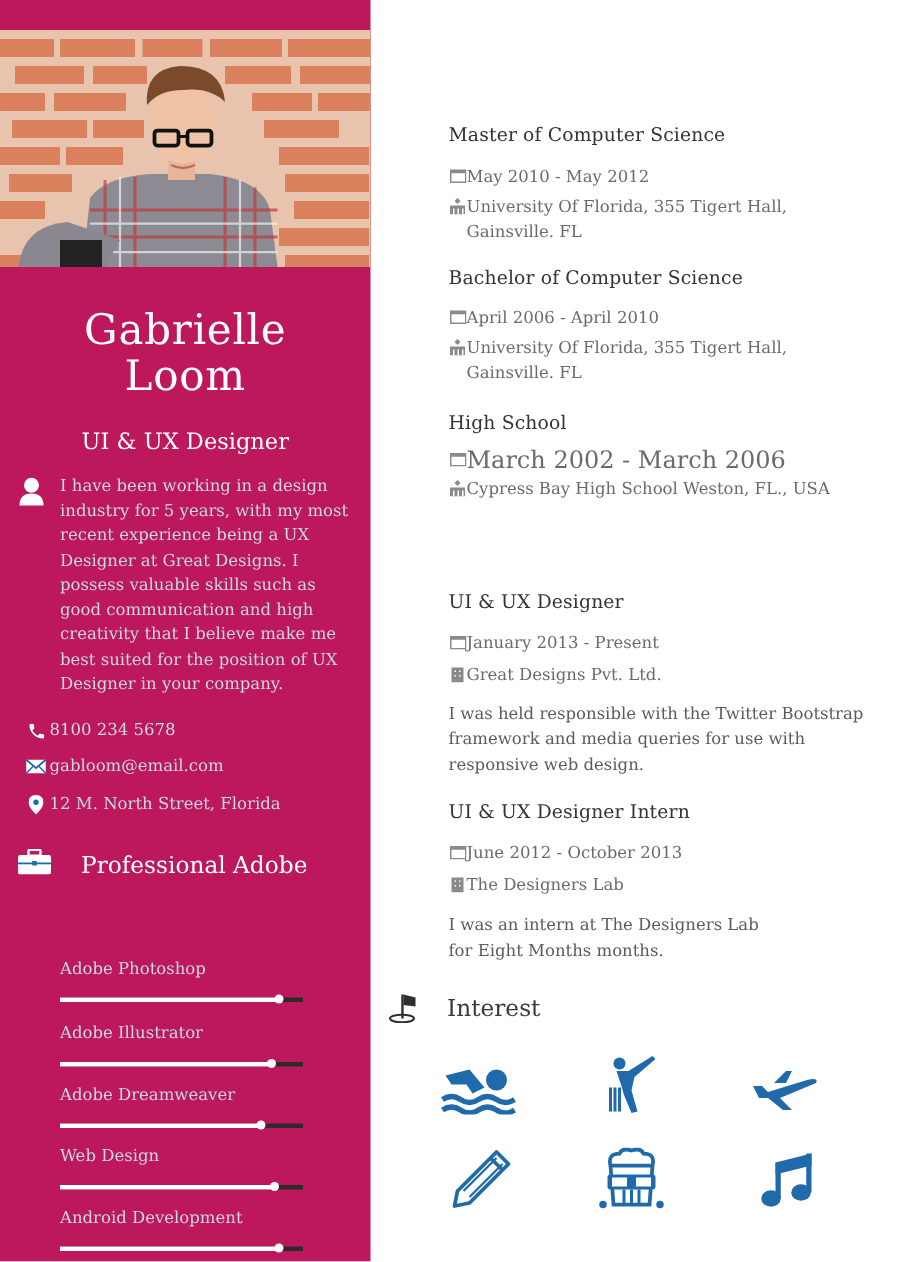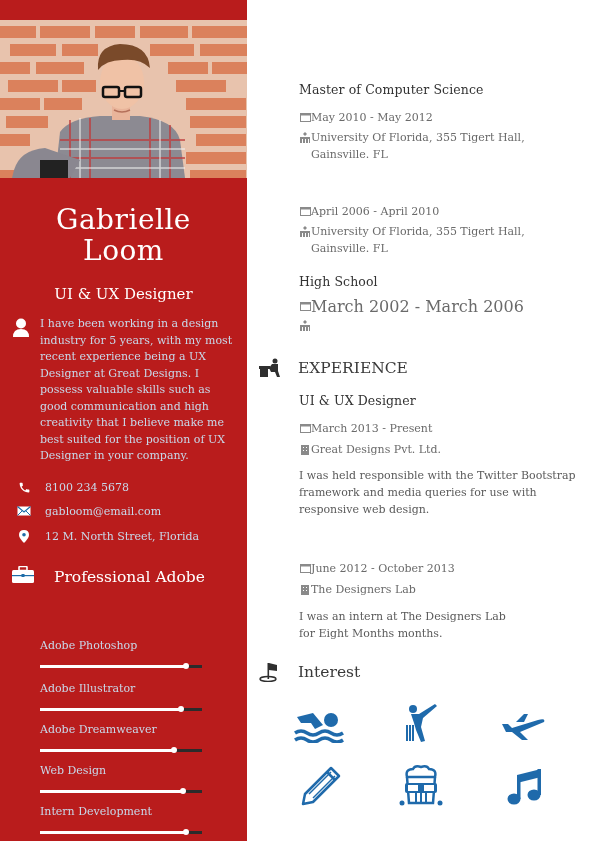--- a/index.html
+++ b/index.html
@@ -1,21 +1,21 @@
 <!DOCTYPE html>
 <html><head>
 <meta charset="utf-8">
 <style>
   * { margin: 0; padding: 0; box-sizing: border-box; }
   html, body { width: 600px; height: 841px; background: #ffffff; overflow: hidden; }
   body { font-family: "DejaVu Serif", serif; position: relative; }
 
   .sidebar {
     position: absolute; left: 0; top: 0; width: 247px; height: 841px;
-    background: #b91c1c; color: #ffffff;
+    background: #be185d; color: #ffffff;
   }
   .photo {
     position: absolute; left: 0; top: 20px; width: 247px; height: 158px;
     overflow: hidden; background: #d98a6e;
   }
   .photo svg { display: block; }
 
   .name {
     position: absolute; left: 0; top: 204px; width: 247px; text-align: center;
     font-family: "DejaVu Serif", serif; font-size: 28px; line-height: 31px;
@@ -27,21 +27,21 @@
   }
   .about {
     position: absolute; left: 12px; top: 316px; width: 225px;
     display: flex; gap: 8px;
   }
   .about .icon { width: 20px; flex: 0 0 20px; padding-top: 2px; }
   .about p {
     font-size: 11px; line-height: 16.5px; color: #c8d9ea;
   }
   .contact {
-    position: absolute; left: 17px; width: 220px; display: flex; align-items: center; gap: 14px;
+    position: absolute; left: 17px; width: 220px; display: flex; gap: 2px;
     font-size: 11px; color: #c8d9ea;
   }
   .contact .icon { width: 14px; height: 14px; display: flex; align-items: center; justify-content: center; }
 
   .skills-title {
     position: absolute; left: 12px; top: 566px; display: flex; align-items: center; gap: 20px;
     font-size: 15.5px; color: #ffffff;
   }
   .skill {
     position: absolute; left: 40px; width: 162px; margin-top: 36px;
@@ -229,21 +229,21 @@
       </div>
   </div>
   <div class="skill" style="top:728px">
     <div class="label">Web Design</div>
     <div class="track">
         <div class="fill" style="width:88%"></div>
         <div class="knob" style="left:88%"></div>
       </div>
   </div>
   <div class="skill" style="top:769px">
-    <div class="label">Intern Development</div>
+    <div class="label">Android Development</div>
     <div class="track">
         <div class="fill" style="width:90%"></div>
         <div class="knob" style="left:90%"></div>
       </div>
   </div>
 </div>
 
 <div class="main">
 
 
@@ -263,20 +263,21 @@
           <path d="M6 0 L8 2 L6 4 L4 2 Z" fill="#8a8a8a"></path>
           <rect x="1" y="5" width="10" height="6" fill="#8a8a8a"></rect>
           <rect x="3" y="7" width="1" height="4" fill="#fff"></rect>
           <rect x="6" y="7" width="1" height="4" fill="#fff"></rect>
           <rect x="9" y="7" width="1" height="4" fill="#fff"></rect>
         </svg>
       </span>
     <span><span>University Of Florida, 355 Tigert Hall,</span><br><span>Gainsville. FL</span></span>
   </div>
 
+  <div class="entry-title light" style="top:177px">Bachelor of Computer Science</div>
   <div class="meta" style="top:203px">
     <span class="icon">
         <svg width="11" height="10" viewBox="0 0 11 10">
           <rect x="0.5" y="1.5" width="10" height="8" fill="none" stroke="#8a8a8a"></rect>
           <rect x="0.5" y="1.5" width="10" height="2" fill="#8a8a8a"></rect>
         </svg>
       </span>
     <span>April 2006 - April 2010</span>
   </div>
   <div class="meta" style="top:223px">
@@ -305,58 +306,49 @@
   <div class="meta" style="top:317px">
     <span class="icon">
         <svg width="12" height="11" viewBox="0 0 12 11">
           <path d="M6 0 L8 2 L6 4 L4 2 Z" fill="#8a8a8a"></path>
           <rect x="1" y="5" width="10" height="6" fill="#8a8a8a"></rect>
           <rect x="3" y="7" width="1" height="4" fill="#fff"></rect>
           <rect x="6" y="7" width="1" height="4" fill="#fff"></rect>
           <rect x="9" y="7" width="1" height="4" fill="#fff"></rect>
         </svg>
       </span>
-  </div>
-
-  <div class="section-head" style="top:358px">
-    <span class="icon">
-      <svg width="22" height="20" viewBox="0 0 22 20">
-          <circle cx="16" cy="3" r="2.5" fill="#2f2f2f"></circle>
-          <rect x="0" y="8" width="11" height="3" fill="#2f2f2f"></rect>
-          <rect x="1" y="11" width="8" height="8" fill="#2f2f2f"></rect>
-          <path d="M13 6 L19 6 L19 13 L21 19 L18 19 L16 14 L12 14 L10 10 Z" fill="#2f2f2f"></path>
-        </svg>
-    </span>
-    <span>EXPERIENCE</span>
-  </div>
+    <span>Cypress Bay High School Weston, FL., USA</span>
+  </div>
+
 
   <div class="entry-title light" style="top:393px">UI &amp; UX Designer</div>
   <div class="meta" style="top:420px">
     <span class="icon">
         <svg width="11" height="10" viewBox="0 0 11 10">
           <rect x="0.5" y="1.5" width="10" height="8" fill="none" stroke="#8a8a8a"></rect>
           <rect x="0.5" y="1.5" width="10" height="2" fill="#8a8a8a"></rect>
         </svg>
       </span>
-    <span>March 2013 - Present</span>
+    <span>January 2013 - Present</span>
   </div>
   <div class="meta" style="top:441px">
     <span class="icon">
         <svg width="10" height="11" viewBox="0 0 10 11">
           <rect x="1" y="1" width="8" height="10" fill="#8a8a8a"></rect>
           <rect x="3" y="3" width="1" height="1" fill="#fff"></rect>
           <rect x="6" y="3" width="1" height="1" fill="#fff"></rect>
           <rect x="3" y="6" width="1" height="1" fill="#fff"></rect>
           <rect x="6" y="6" width="1" height="1" fill="#fff"></rect>
         </svg>
       </span>
     <span>Great Designs Pvt. Ltd.</span>
   </div>
   <div class="desc" style="top:467px"> I was held responsible with the Twitter Bootstrap framework and media queries for use with responsive web design.</div>
 
+  <div class="entry-title light" style="top:533px">UI &amp; UX Designer Intern</div>
   <div class="meta" style="top:560px">
     <span class="icon">
         <svg width="11" height="10" viewBox="0 0 11 10">
           <rect x="0.5" y="1.5" width="10" height="8" fill="none" stroke="#8a8a8a"></rect>
           <rect x="0.5" y="1.5" width="10" height="2" fill="#8a8a8a"></rect>
         </svg>
       </span>
     <span>June 2012 - October 2013</span>
   </div>
   <div class="meta" style="top:581px">

